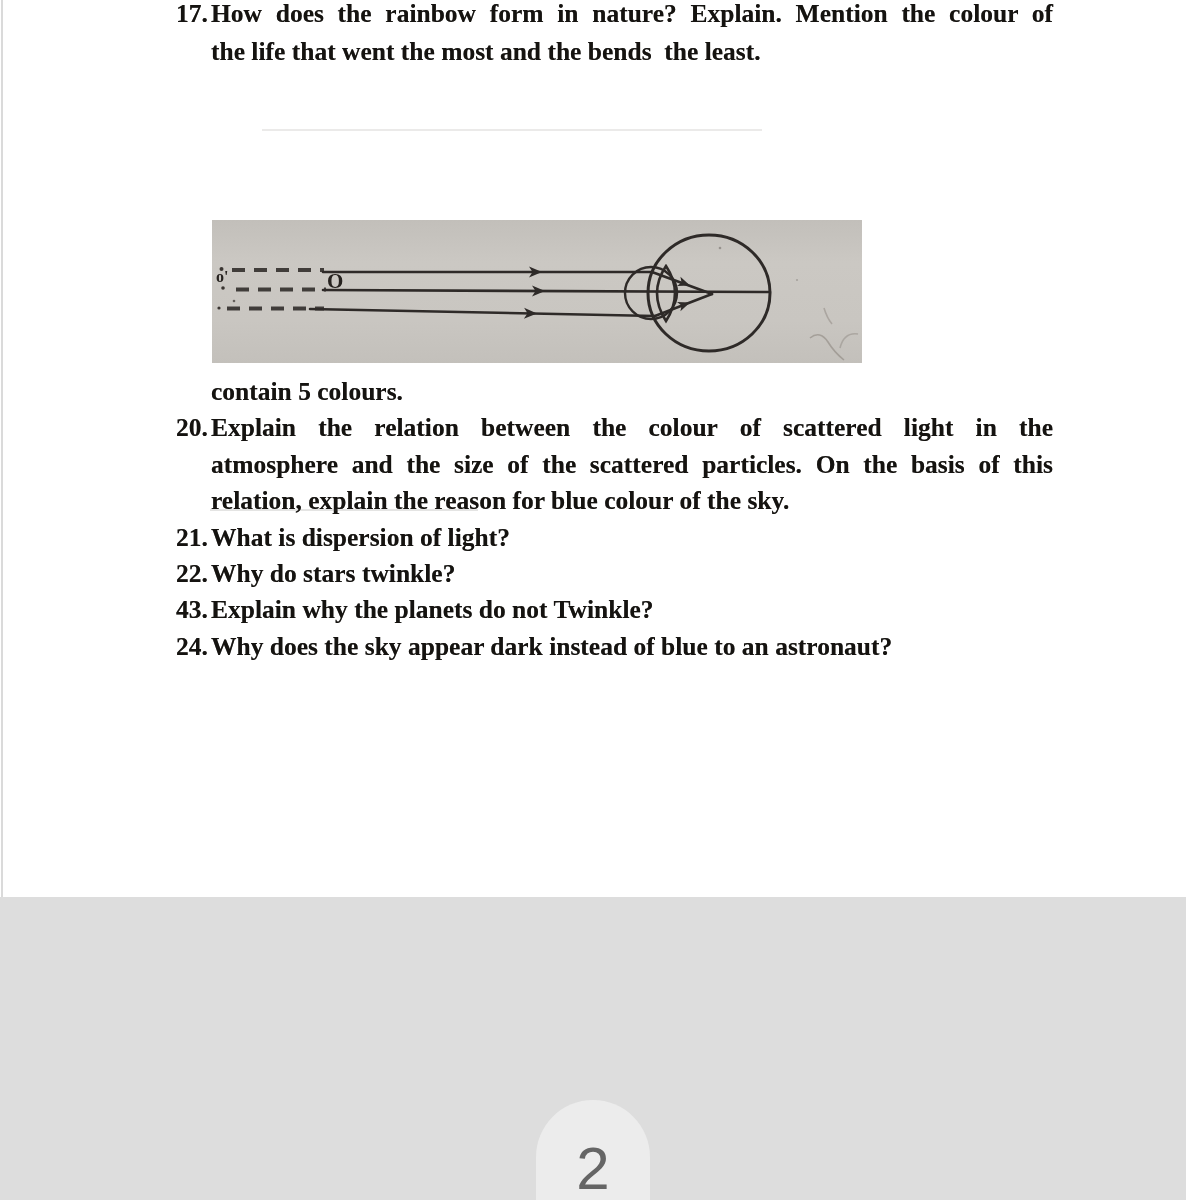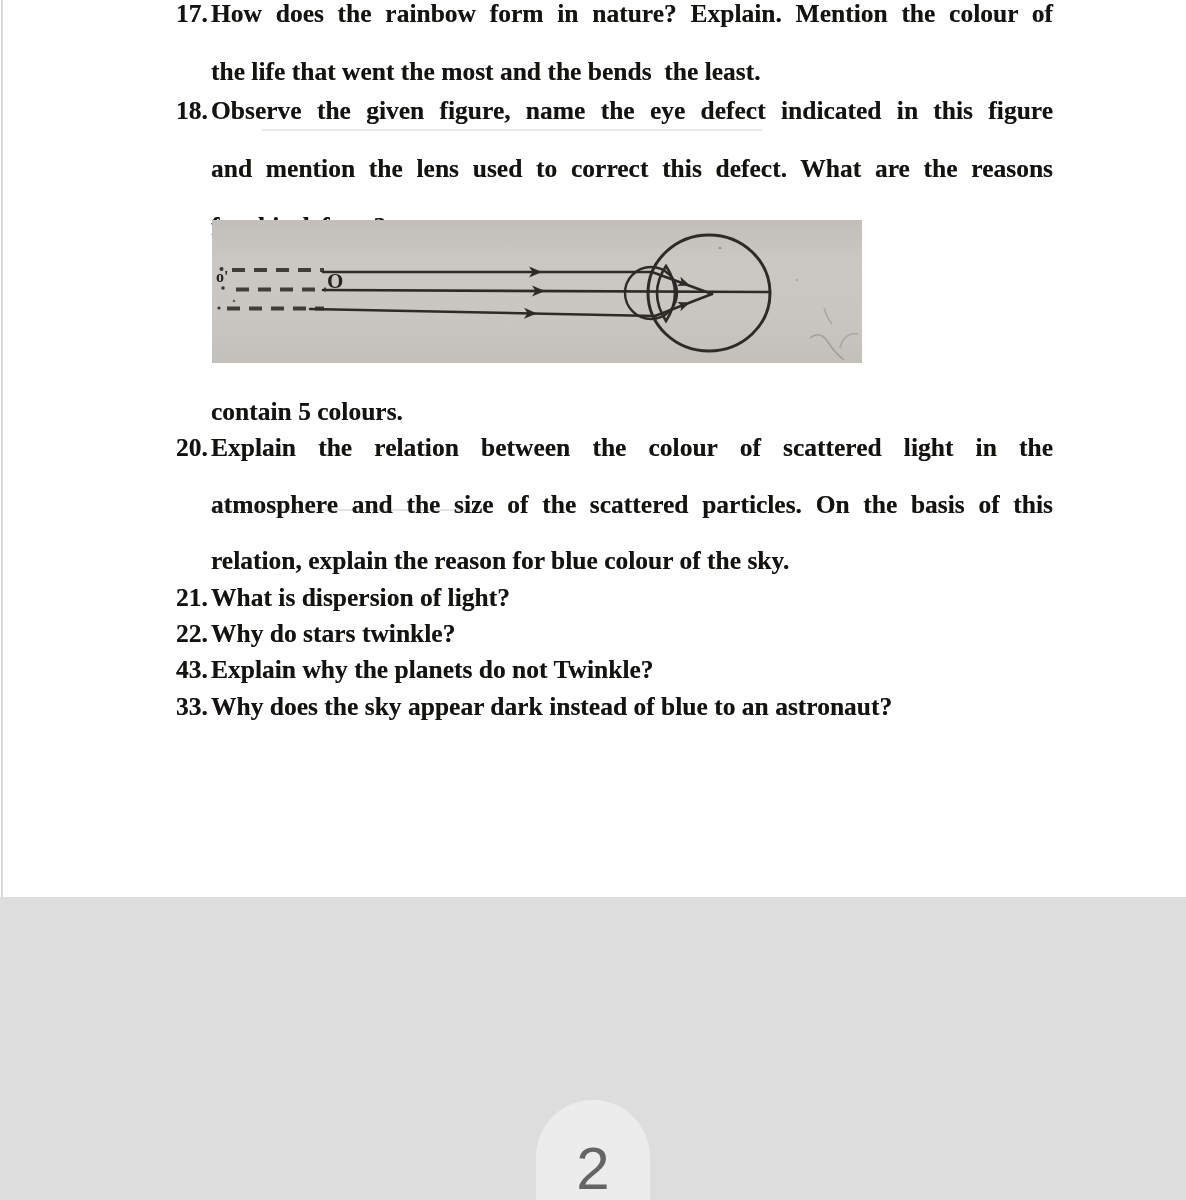--- a/index.html
+++ b/index.html
@@ -26,21 +26,21 @@
   
   .qblock {
     position: absolute; left: 176px; width: 877px;
     font-size: 25.5px; font-weight: 700; color: #151310;
     text-shadow: 0 0 0.5px rgba(20,18,15,0.55);
   }
   .qblock.top { top: -5px; line-height: 38.3px; }
   .qblock.bottom { top: 374px; line-height: 36.4px; }
   .qline { text-align: justify; }
   .qline.just { text-align-last: justify; }
-  .qline.cont { padding-left: 35px; margin-top: 20px; }
+  .qline.cont { padding-left: 35px; }
   .qnum { display: inline-block; width: 35px; }
 
   
   .artifact { position: absolute; background: rgba(90,84,78,0.12); }
   .artifact.a1 { left: 262px; top: 129px; width: 500px; height: 2px; }
   .artifact.a2 { left: 210px; top: 509px; width: 268px; height: 2px; background: rgba(90,84,78,0.16); }
 
   
   .fig {
     position: absolute; left: 212px; top: 220px;
@@ -74,25 +74,20 @@
 
 <div class="viewport">
 
   <div class="page">
     <div class="page-left-edge"></div>
 
     <div class="qblock top">
         <div class="question">
           <div class="qline just"><span class="qnum">17.</span>How does the rainbow form in nature? Explain. Mention the colour of</div>
           <div class="qline cont">the life that went the most and the bends&nbsp; the least.</div>
-        </div>
-        <div class="question">
-          <div class="qline just"><span class="qnum">18.</span>Observe the given figure, name the eye defect indicated in this figure</div>
-          <div class="qline just cont">and mention the lens used to correct this defect. What are the reasons</div>
-          <div class="qline cont">for this defect. ?</div>
         </div>
       </div>
 
     <div class="artifact a1"></div>
 
     <figure class="fig">
       <svg viewBox="0 0 650 143" xmlns="http://www.w3.org/2000/svg">
         <g stroke="#2e2a28" stroke-width="2.6" fill="none" stroke-linecap="round">
 
           <g stroke-width="4.2" stroke-linecap="butt" stroke-dasharray="13 9" opacity="0.88">
@@ -160,21 +155,21 @@
         <div class="question">
           <div class="qline"><span class="qnum">21.</span>What is dispersion of light?</div>
         </div>
         <div class="question">
           <div class="qline"><span class="qnum">22.</span>Why do stars twinkle?</div>
         </div>
         <div class="question">
           <div class="qline"><span class="qnum">43.</span>Explain why the planets do not Twinkle?</div>
         </div>
         <div class="question">
-          <div class="qline"><span class="qnum">33.</span>Why does the sky appear dark instead of blue to an astronaut?</div>
+          <div class="qline"><span class="qnum">24.</span>Why does the sky appear dark instead of blue to an astronaut?</div>
         </div>
       </div>
 
     <div class="artifact a2"></div>
   </div>
 
   <div class="backdrop">
     <div class="badge">
       <span class="badge-num">2</span>
     </div>

